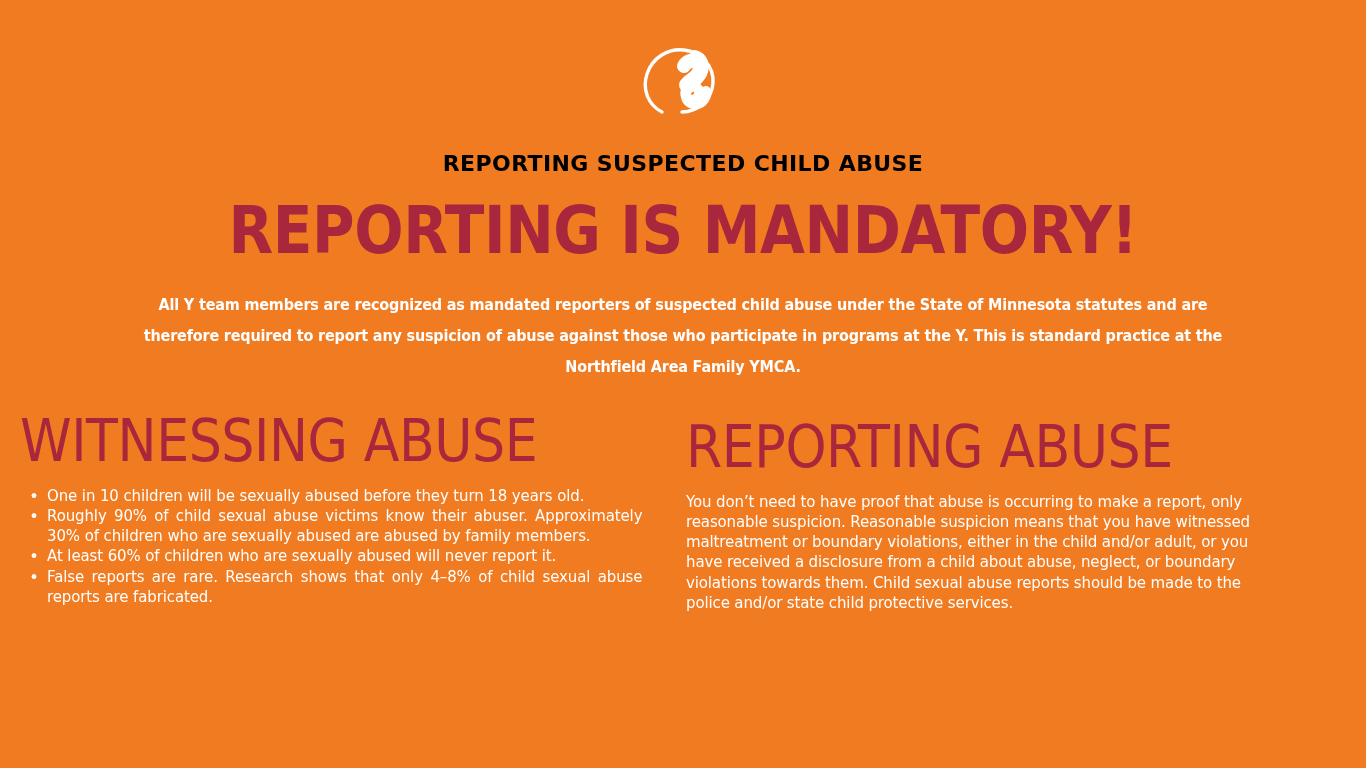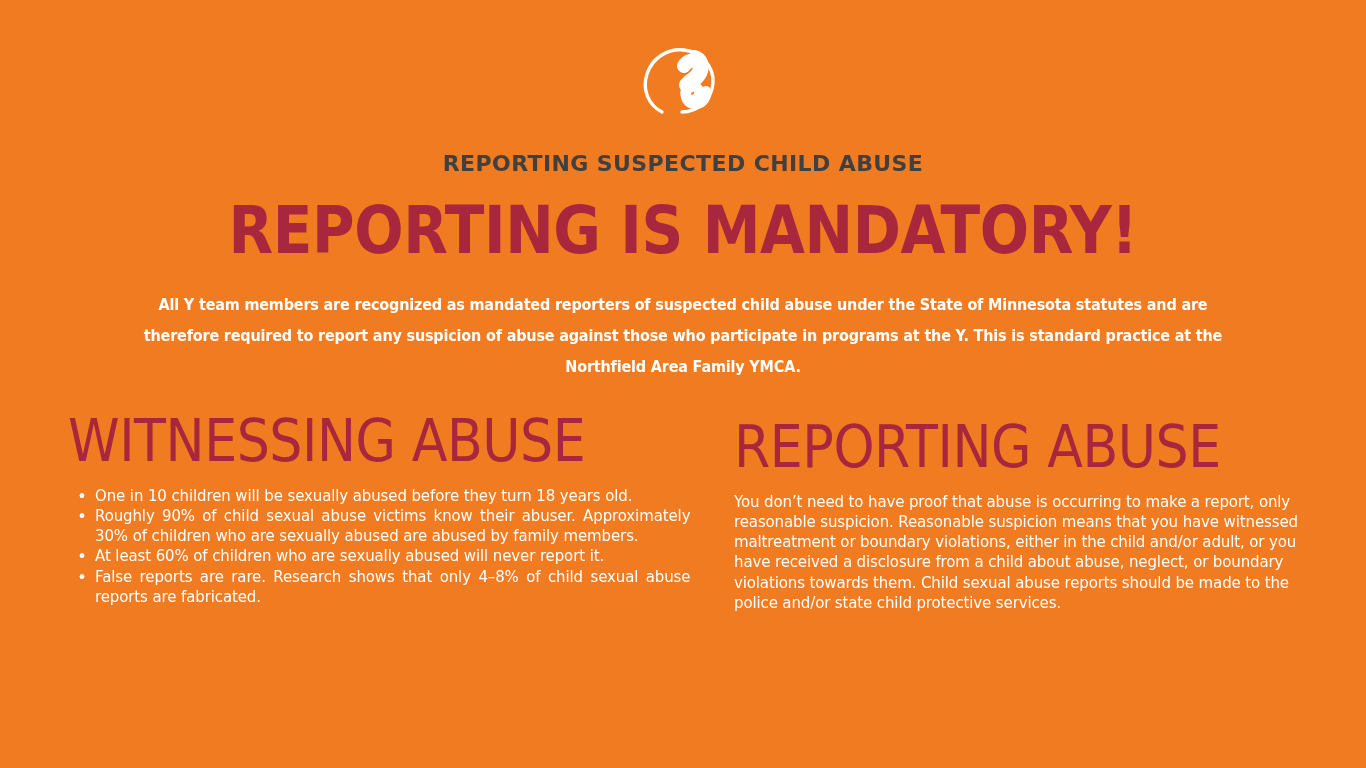--- a/index.html
+++ b/index.html
@@ -37,21 +37,21 @@
   }
   .logo-svg { display: block; }
 
   
   .kicker {
     position: absolute;
     top: 152px;
     left: 0;
     width: 100%;
     text-align: center;
-    color: #404040;
+    color: #000000;
     font-family: "DejaVu Sans", sans-serif;
     font-weight: bold;
     font-size: 22px;
     letter-spacing: 0.4px;
     line-height: 1.1;
   }
 
   
   .headline {
     position: absolute;
@@ -90,21 +90,21 @@
   .columns {
     position: absolute;
     top: 412px;
     left: 0;
     width: 1366px;
     height: 290px;
     display: flex;
     align-items: flex-start;
   }
   .col { position: relative; }
-  .col-left  { width: 660px; margin-left: 68px; }
+  .col-left  { width: 660px; margin-left: 20px; }
   .col-right { width: 600px; margin-left: 6px; margin-top: 6px; }
 
   .sec-title {
     color: #A9273C;
     font-family: "DejaVu Sans", sans-serif;
     font-weight: normal;
     font-size: 58px;
     line-height: 1.0;
     letter-spacing: -0.5px;
     white-space: nowrap;

